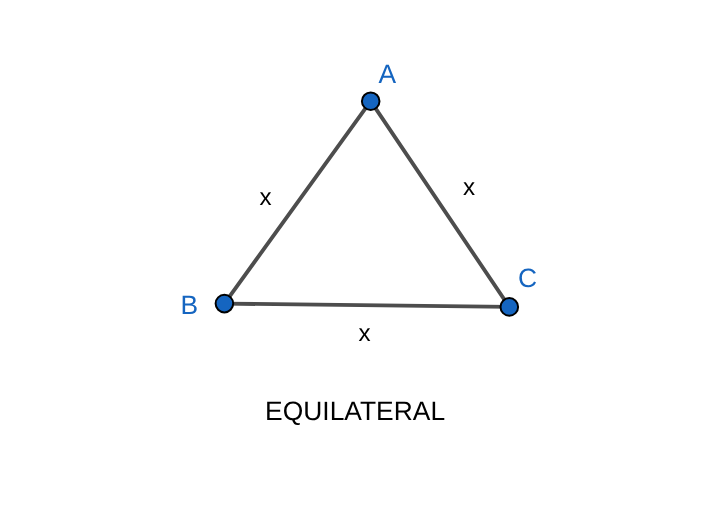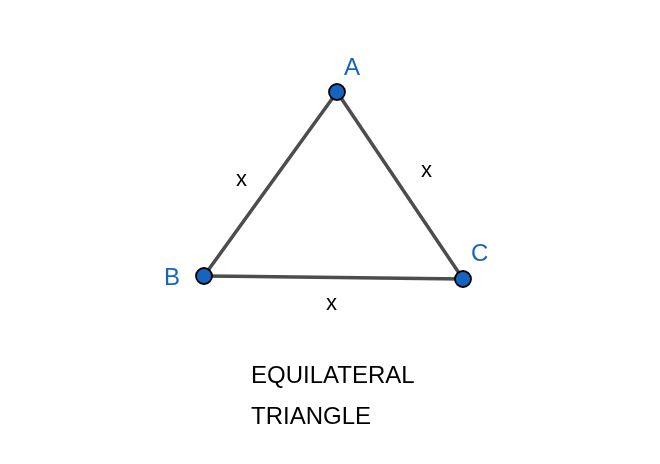--- a/index.html
+++ b/index.html
@@ -24,21 +24,21 @@
       font-size: 24px;
       fill: #1565C0;
     }
     .side-label {
       font-family: "Liberation Sans", sans-serif;
       font-size: 22px;
       fill: #000000;
     }
     .caption {
       position: absolute;
-      left: 251px;
+      left: 241px;
       top: 354px;
       font-family: "Liberation Sans", sans-serif;
       font-size: 24px;
       line-height: 41px;
       color: #000000;
     }
     .caption div { white-space: nowrap; }
   </style>
 </head>
 <body>
@@ -57,14 +57,13 @@
   <circle cx="204" cy="276" r="8" fill="#1565C0" stroke="#000000" stroke-width="1.8"></circle>
   <circle cx="463" cy="279" r="8" fill="#1565C0" stroke="#000000" stroke-width="1.8"></circle>
 
   <text class="vertex-label" x="344" y="75">A</text>
   <text class="vertex-label" x="164" y="285">B</text>
   <text class="vertex-label" x="471" y="261">C</text>
 </svg>
 
 <div class="caption">
   <div>EQUILATERAL</div>
-  <div>TRIANGLE</div>
 </div>
 
 </body></html>

